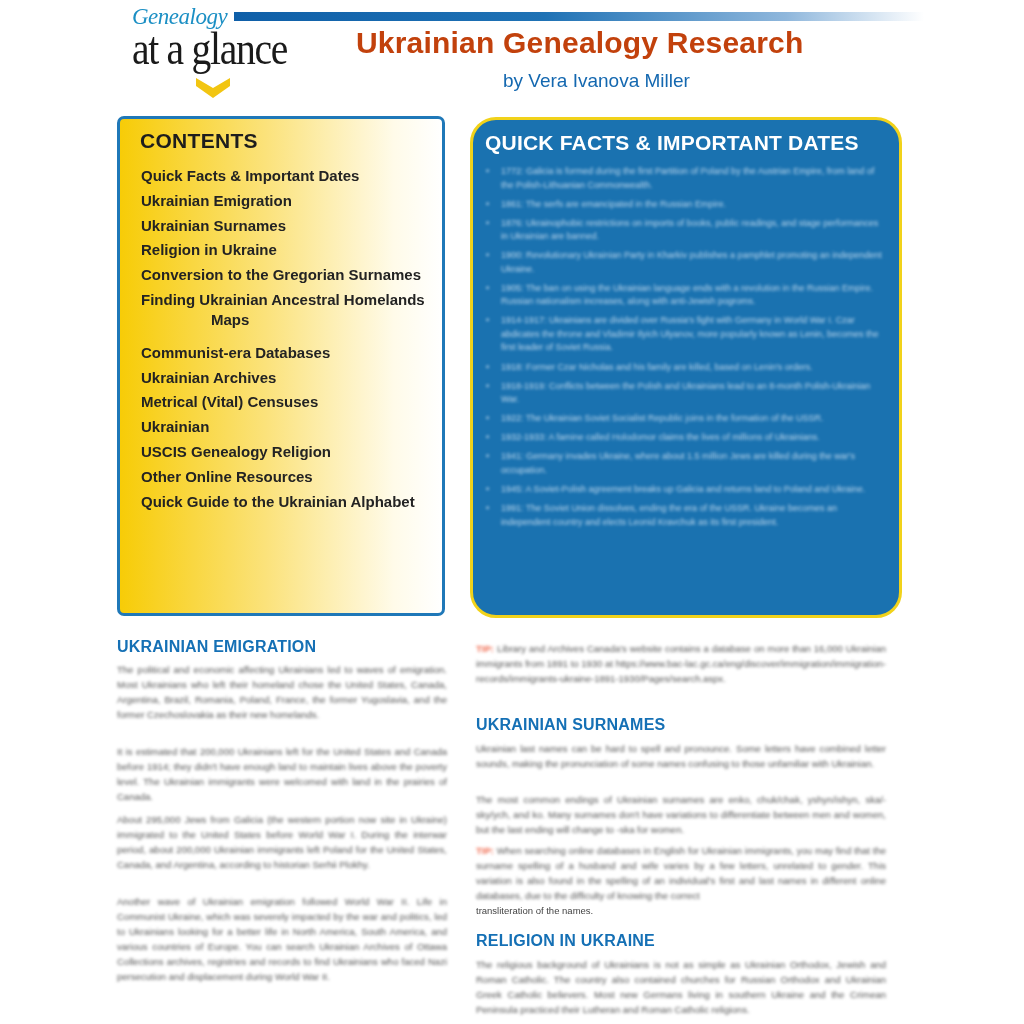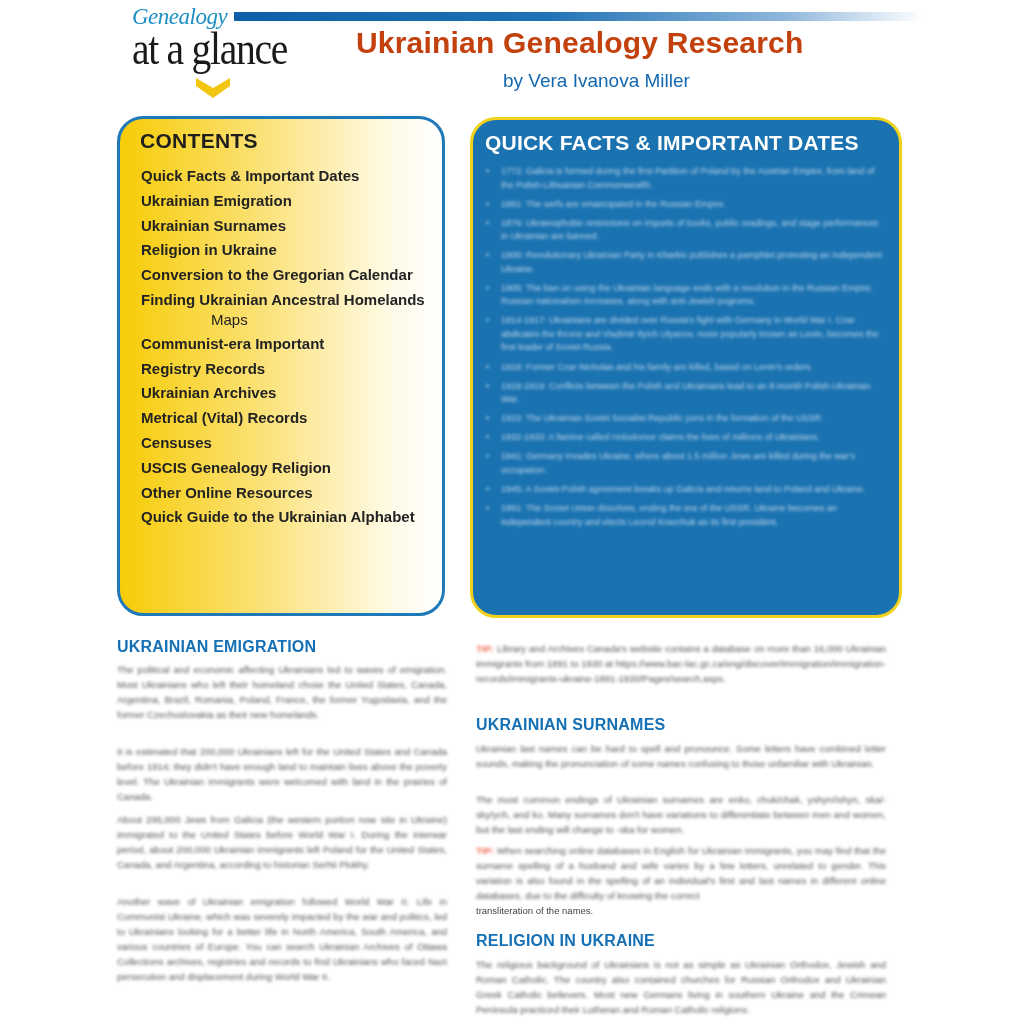--- a/index.html
+++ b/index.html
@@ -27,32 +27,32 @@
       position: absolute; left: 348px; top: 26px; font-size: 30px; font-weight: bold;
       color: #c2410c; white-space: nowrap; letter-spacing: 0.2px;
     }
     .byline {
       position: absolute; left: 495px; top: 70px; font-size: 19px; font-weight: normal;
       color: #1468b0; white-space: nowrap;
     }
 
     .contents-box {
       position: absolute; left: 117px; top: 116px; width: 328px; height: 500px;
-      box-sizing: border-box; border: 3px solid #1f78b8; border-radius: 26px;
+      box-sizing: border-box; border: 3px solid #1f78b8; border-radius: 7px;
       background: linear-gradient(to right, #f7cc07 0%, #fbe27a 45%, #fffbe9 85%, #ffffff 100%);
     }
     .contents-title {
       position: absolute; left: 20px; top: 10px; font-size: 21px; font-weight: bold;
       color: #1d1d1d; letter-spacing: 0.3px;
     }
     .contents-list { position: absolute; left: 21px; top: 45px; margin: 0; padding: 0; list-style: none; }
     .contents-list li {
       font-size: 15px; font-weight: bold; color: #232323; line-height: 24.8px; white-space: nowrap;
     }
-    .contents-list li.sub { padding-left: 70px; font-weight: normal; line-height: 19px; margin-top: -3px; margin-bottom: 3px; }
+    .contents-list li.sub { padding-left: 70px; font-weight: bold; line-height: 19px; margin-top: -3px; margin-bottom: 12px; }
 
     .facts-box {
       position: absolute; left: 470px; top: 117px; width: 432px; height: 501px;
       box-sizing: border-box; border: 3px solid #f1d21a; border-radius: 26px;
       background: #1a72b0;
     }
     .facts-title {
       position: absolute; left: 12px; top: 11px; font-size: 21px; font-weight: bold;
       color: #ffffff; letter-spacing: 0.2px; white-space: nowrap;
     }
@@ -90,28 +90,27 @@
   <div class="byline">by Vera Ivanova Miller</div>
 </div>
 
 <div class="contents-box">
   <div class="contents-title">CONTENTS</div>
   <ul class="contents-list">
     <li>Quick Facts &amp; Important Dates</li>
     <li>Ukrainian Emigration</li>
     <li>Ukrainian Surnames</li>
     <li>Religion in Ukraine</li>
-    <li>Conversion to the Gregorian Calendar</li>
+    <li>Conversion to the Gregorian Surnames</li>
     <li>Finding Ukrainian Ancestral Homelands</li>
     <li class="sub">Maps</li>
-    <li>Communist-era Important</li>
-    <li>Registry Records</li>
+    <li>Communist-era Databases</li>
     <li>Ukrainian Archives</li>
-    <li>Metrical (Vital) Records</li>
-    <li>Censuses</li>
+    <li>Metrical (Vital) Censuses</li>
+    <li>Ukrainian</li>
     <li>USCIS Genealogy Religion</li>
     <li>Other Online Resources</li>
     <li>Quick Guide to the Ukrainian Alphabet</li>
   </ul>
 </div>
 
 <div class="facts-box">
   <div class="facts-title">QUICK FACTS &amp; IMPORTANT DATES</div>
   <ul class="facts-list">
     <li>1772: Galicia is formed during the first Partition of Poland by the Austrian Empire, from land of the Polish-Lithuanian Commonwealth.</li>

